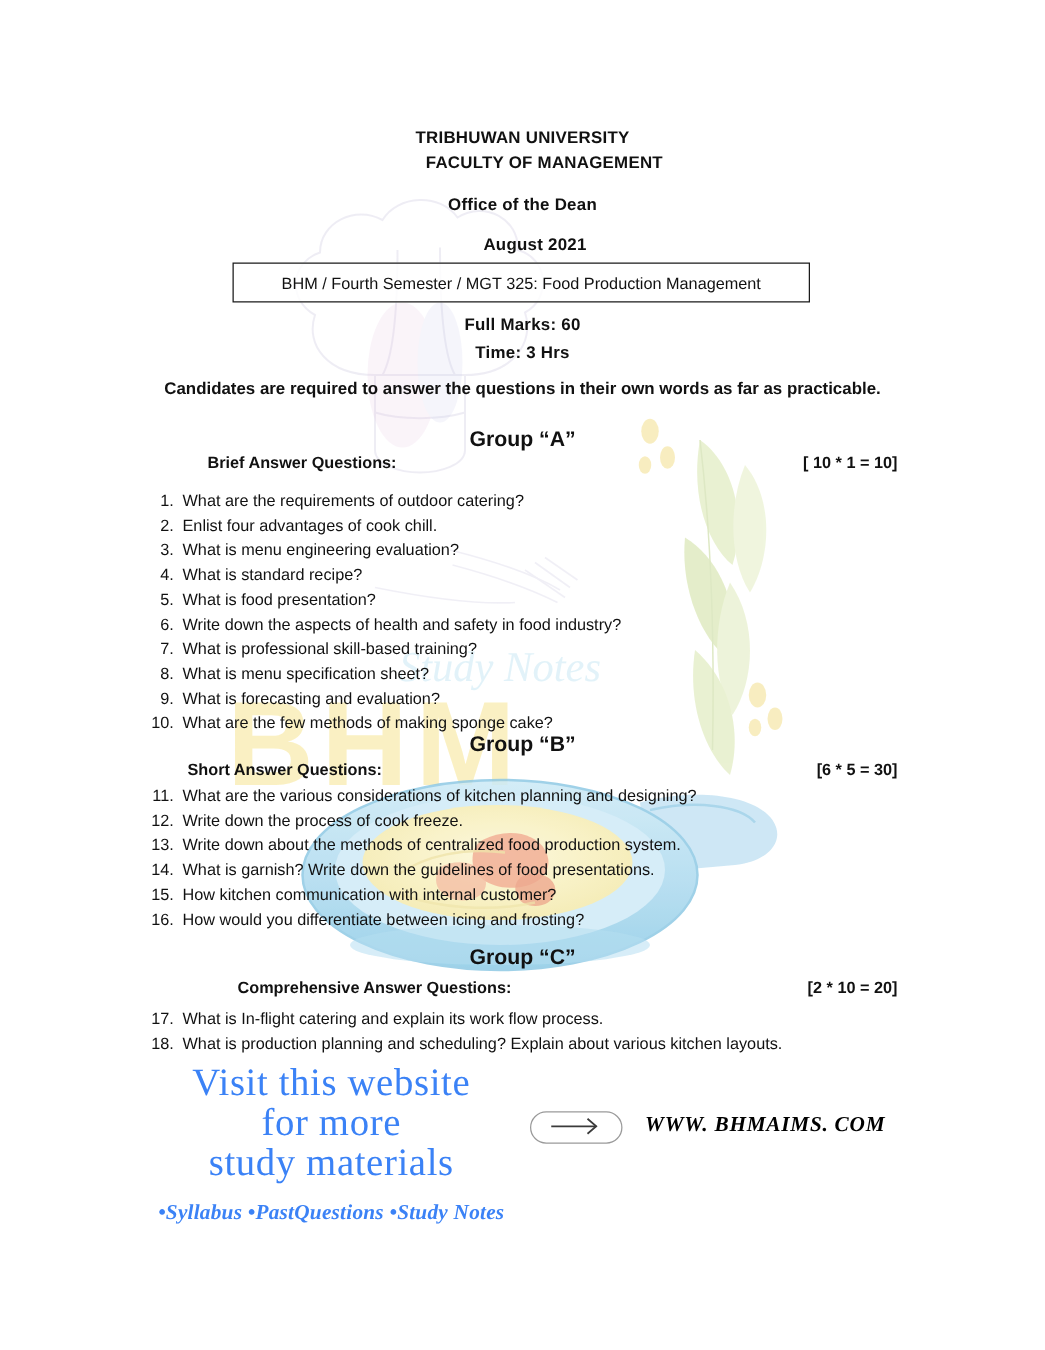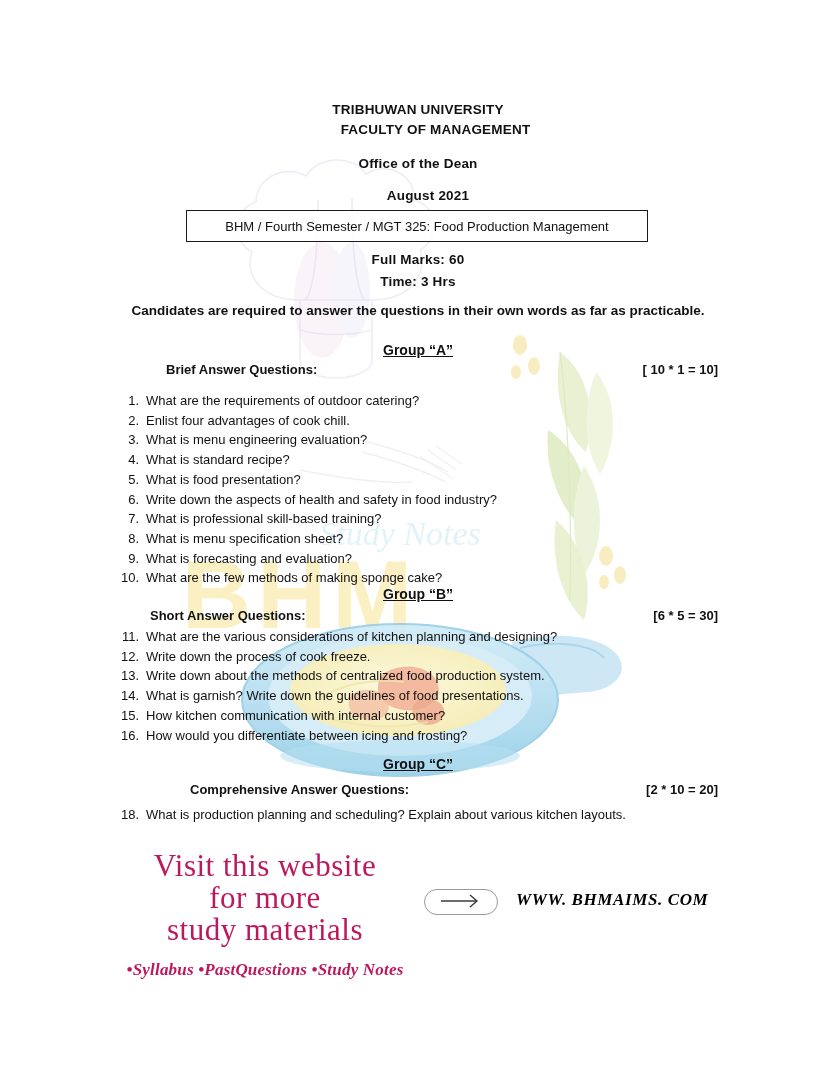--- a/index.html
+++ b/index.html
@@ -73,22 +73,21 @@
     text-align: center;
     font-weight: bold;
     font-size: 13.5px;
   }
 
   .group-title {
     position: absolute;
     left: 0; right: 0;
     text-align: center;
     font-weight: bold;
-    font-size: 14px;
-    text-decoration: underline;
+    font-size: 17px;
   }
   #group-a-title { top: 342px; }
   #group-b-title { top: 586px; }
   #group-c-title { top: 756px; }
 
   .section-head {
     position: absolute;
     left: 150px;
     right: 118px;
     display: flex;
@@ -136,21 +135,21 @@
     height: 120px;
     z-index: 3;
   }
   .footer-left {
     position: absolute;
     left: 110px;
     top: 0;
     width: 310px;
     text-align: center;
     font-family: "Liberation Serif", serif;
-    color: #be185d;
+    color: #3b82f6;
   }
   .fl-1, .fl-2, .fl-3 {
     font-size: 31px;
     line-height: 32px;
     letter-spacing: 0.5px;
   }
   .fl-2 { }
   .footer-tag {
     margin-top: 14px;
     font-size: 17px;
@@ -375,20 +374,24 @@
       </li>
     </ul>
 
     <div class="group-title" id="group-c-title">Group “C”</div>
     <div class="section-head" id="group-c-head">
       <span>Comprehensive Answer Questions:</span>
       <span>[2 * 10 = 20]</span>
     </div>
     <ul class="qlist" id="group-c-list">
       <li class="qitem">
+        <span class="qnum">17.</span>
+        <span class="qtext">What is In-flight catering and explain its work flow process.</span>
+      </li>
+      <li class="qitem">
         <span class="qnum">18.</span>
         <span class="qtext">What is production planning and scheduling? Explain about various kitchen layouts.</span>
       </li>
     </ul>
   </div>
 
   <div class="footer">
     <div class="footer-left">
       <div class="fl-1">Visit this website</div>
       <div class="fl-2">for more</div>

